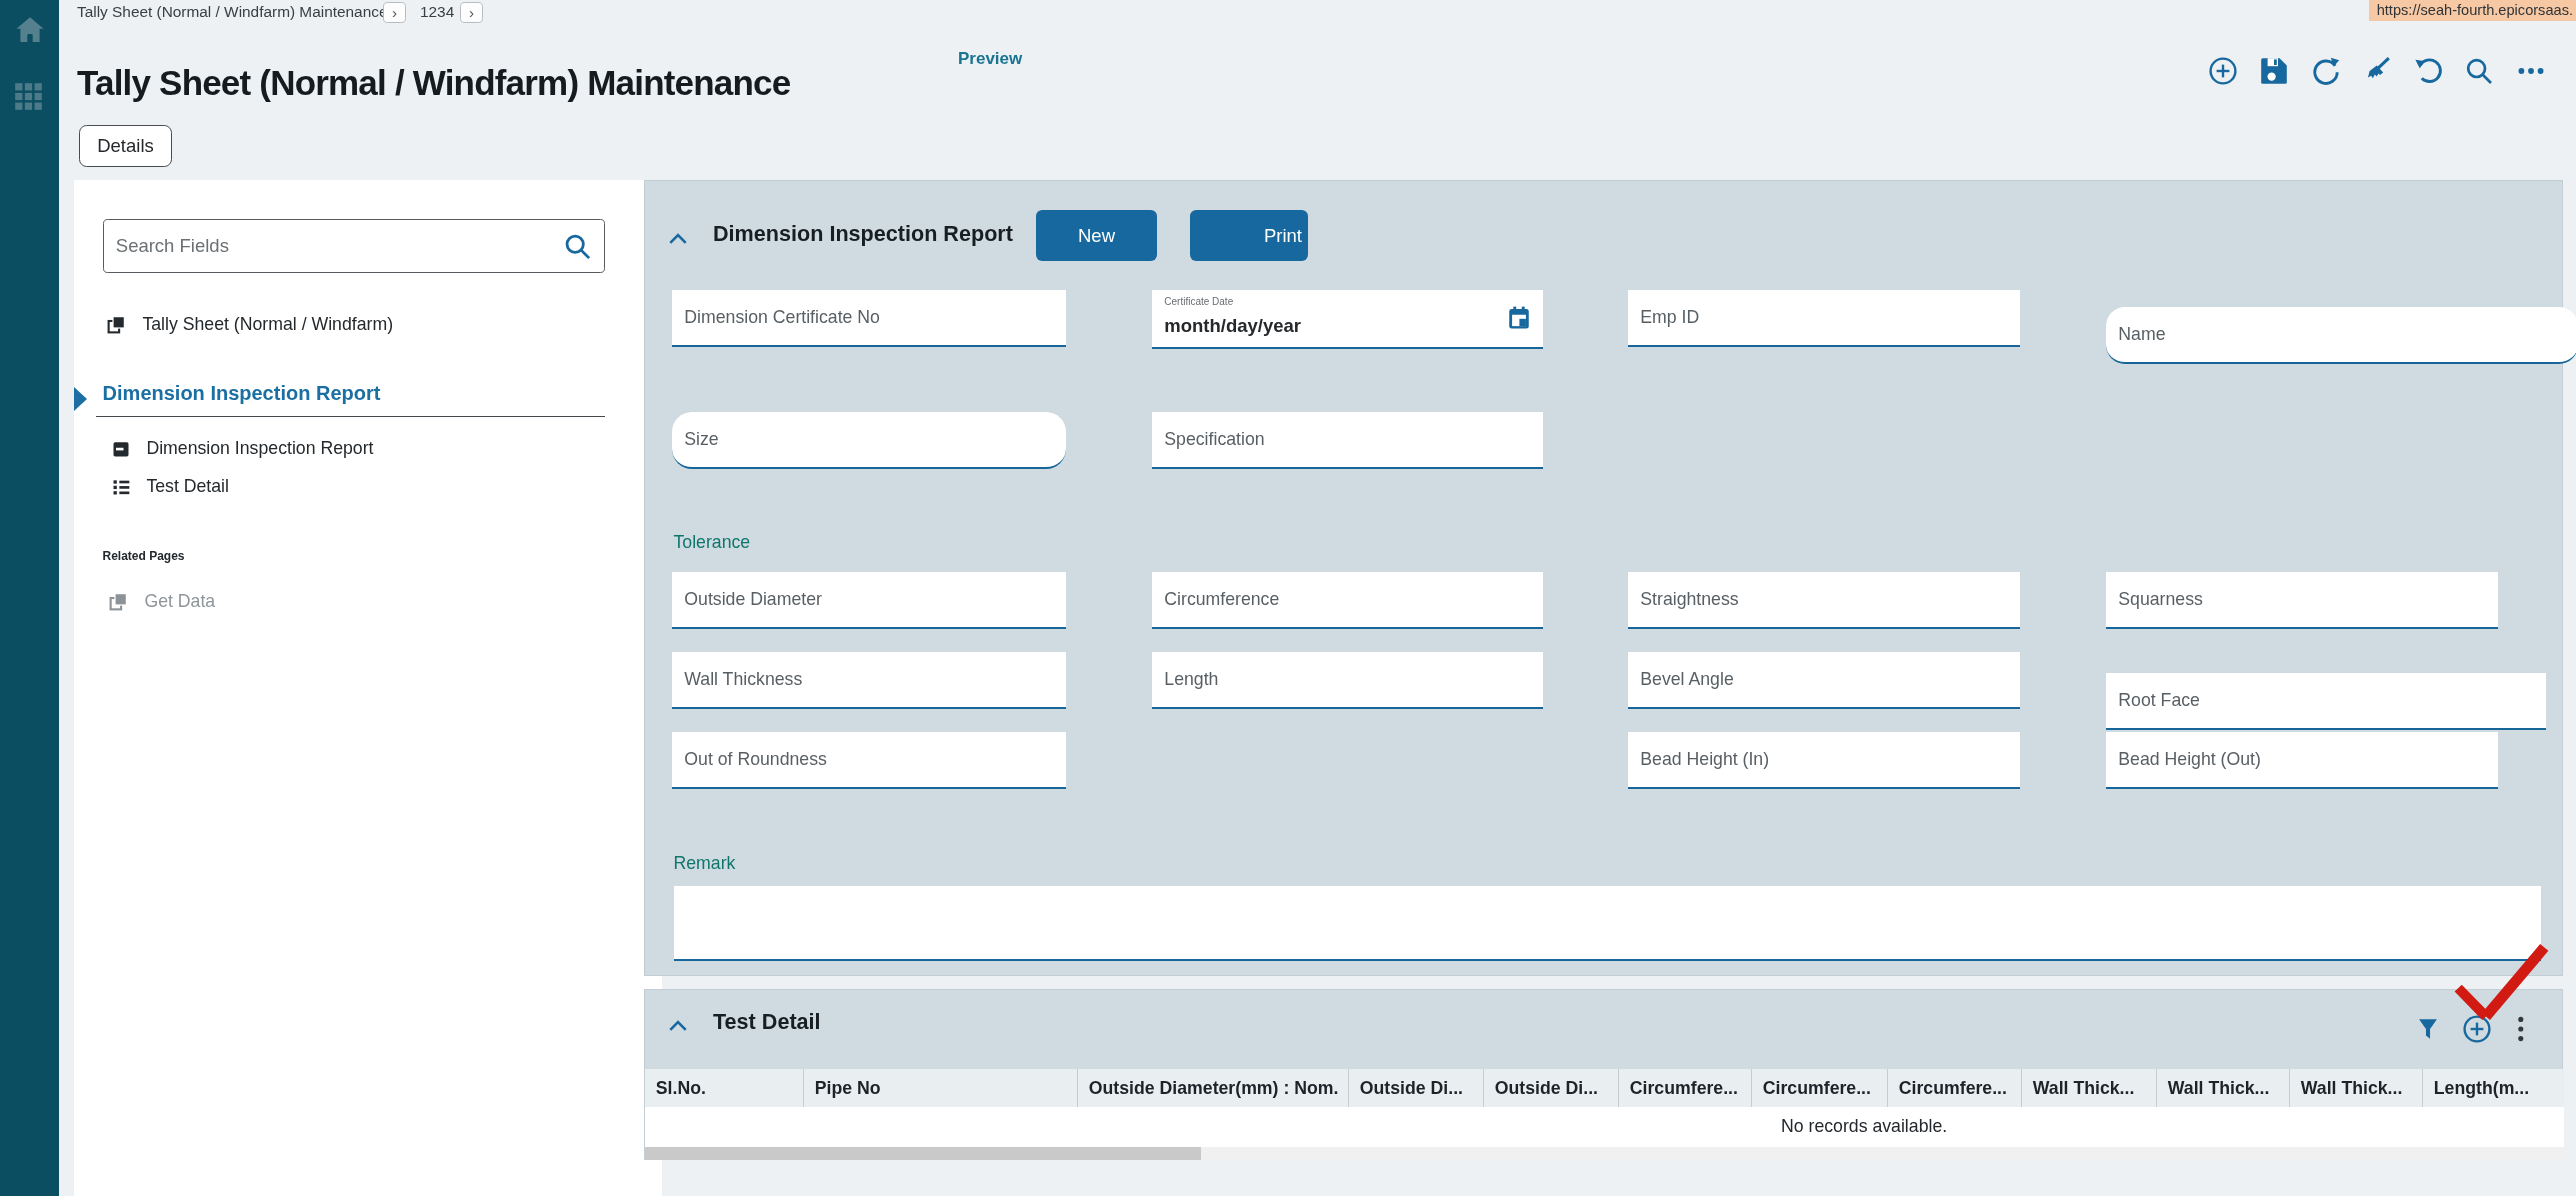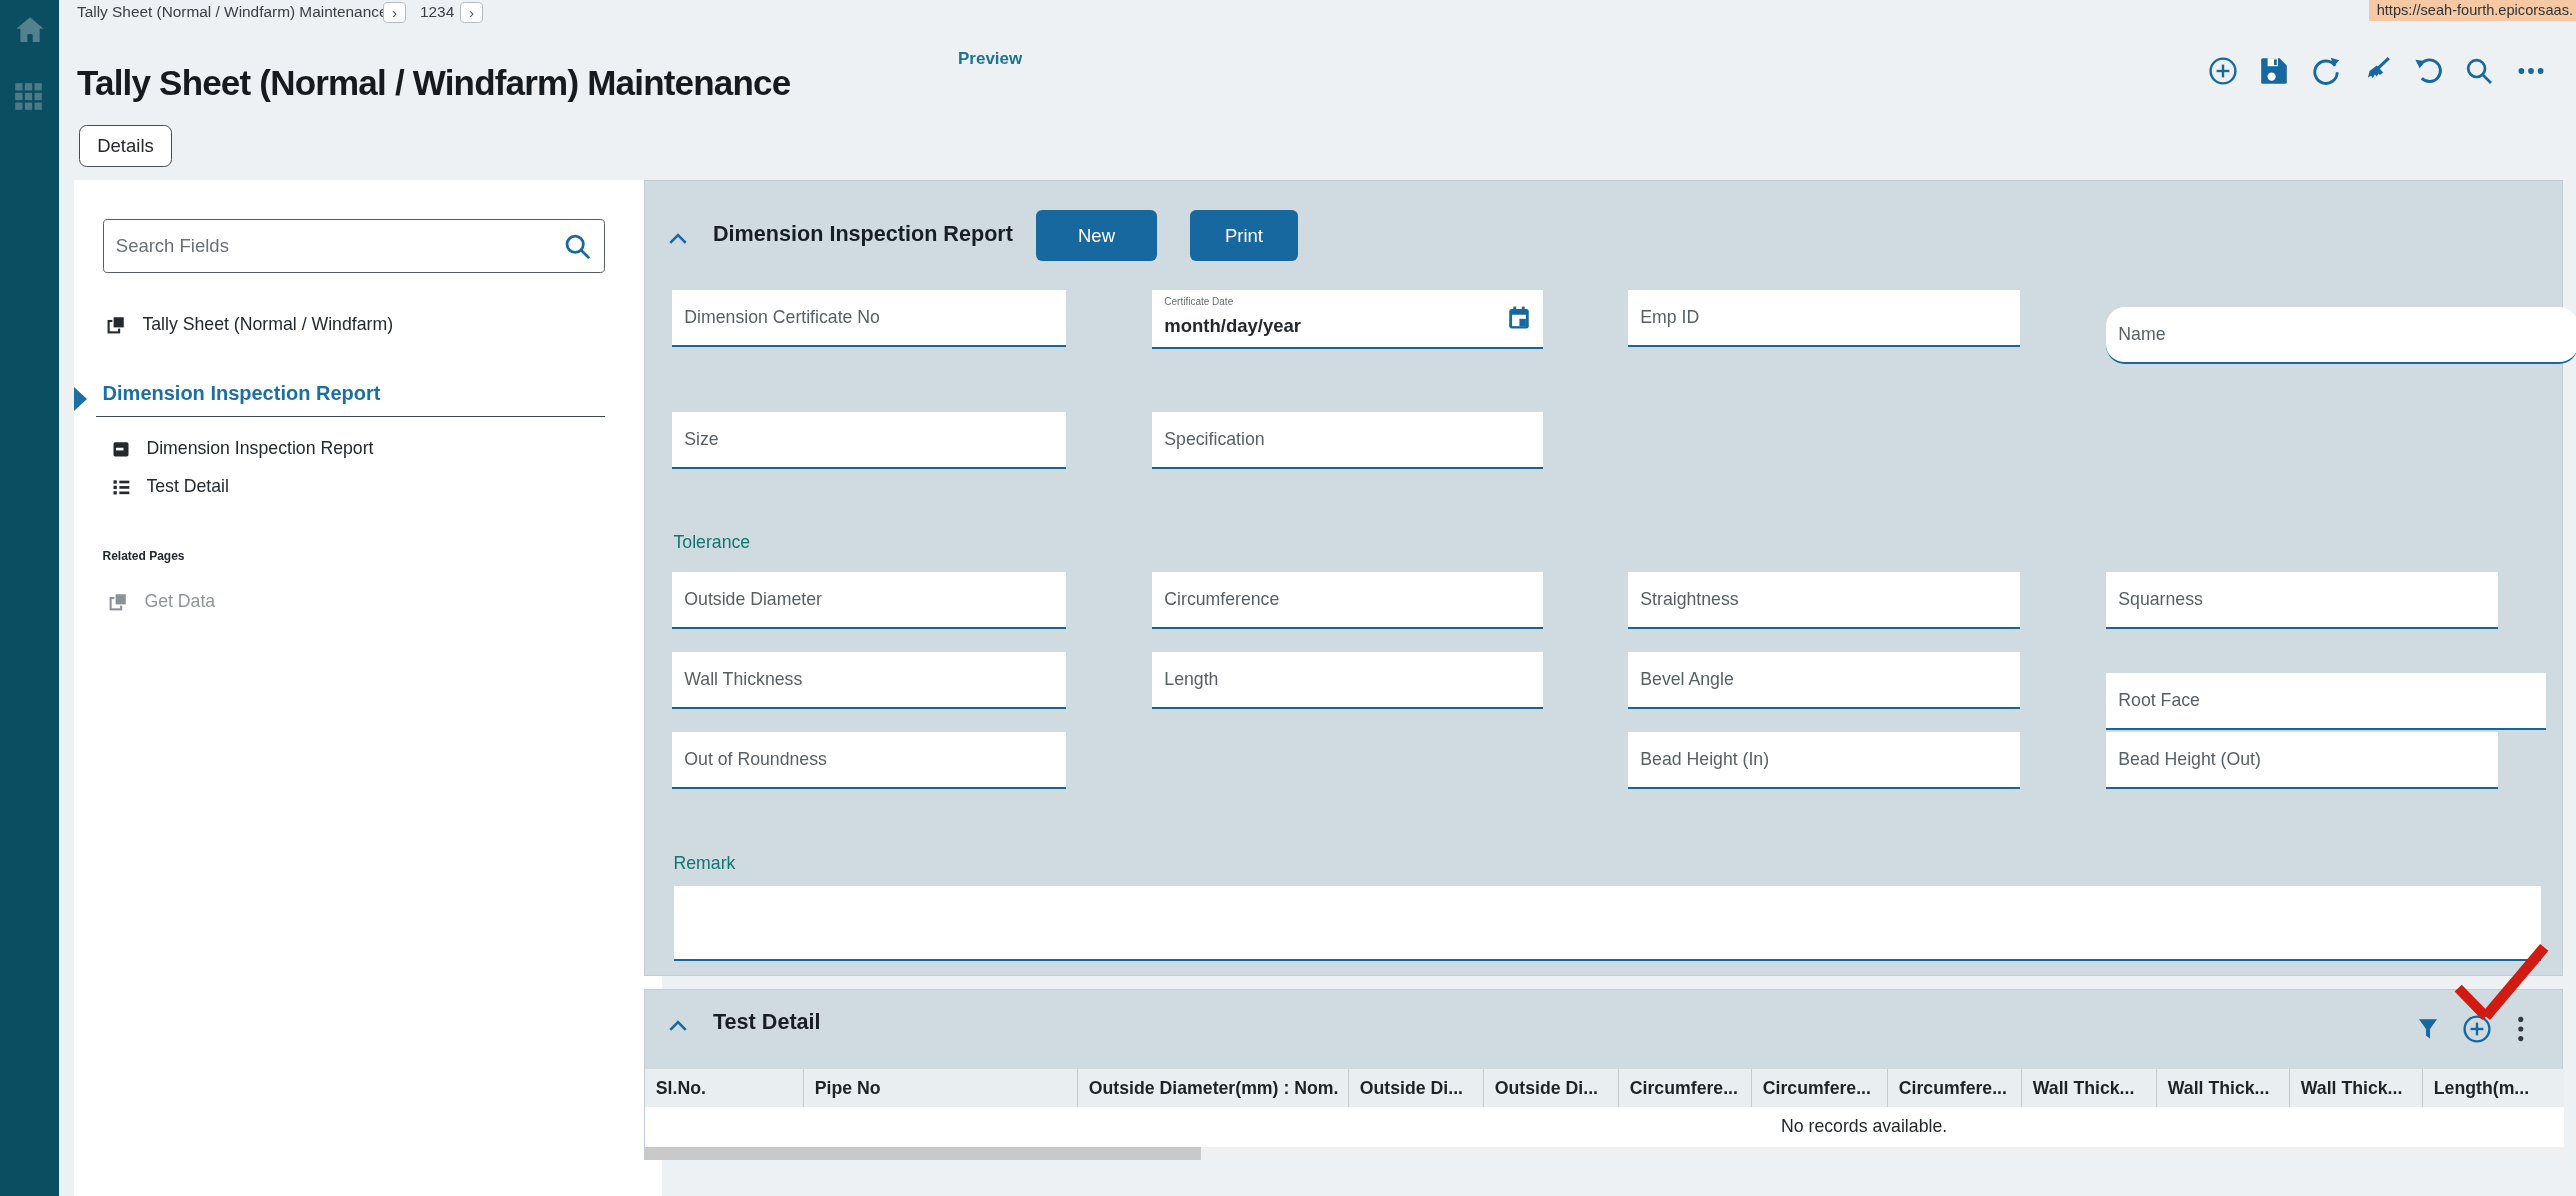--- a/index.html
+++ b/index.html
@@ -203,40 +203,40 @@
   </aside>
 
   <section class="panel panel-dim">
     <div class="sec-chevron" style="top:51px;">
       <svg viewBox="0 0 26 18" width="20" height="14" fill="none" stroke="#17689e" stroke-width="3.4">
           <polyline points="3,14 13,4 23,14"></polyline>
         </svg>
     </div>
     <h2 class="sec-title" style="top:40px;margin:0;">Dimension Inspection Report</h2>
     <button class="kbtn" style="left:391px;top:29px;width:121px;">New</button>
-    <button class="kbtn" style="left:545px;top:29px;width:108px;">Print</button>
+    <button class="kbtn" style="left:545px;top:29px;width:118px;text-align:right;">Print</button>
 
     <input class="kfield" style="left: 27px; top: 109px; width: 394px;" placeholder="Dimension Certificate No">
     <div class="datefield" style="left:507px;top:109px;width:391px;">
       <span class="dlabel">Certificate Date</span>
       <span class="dvalue">month/day/year</span>
       <span class="cal">
         <svg viewBox="0 0 32 32" width="26" height="26">
             <rect x="4" y="5" width="24" height="24" rx="3" fill="#17689e"></rect>
           <rect x="7.5" y="12" width="17" height="14" fill="#fff"></rect>
             <rect x="16.5" y="17" width="8" height="9" fill="#17689e"></rect>
           <rect x="9" y="2" width="3.6" height="7" fill="#17689e"></rect>
             <rect x="19.4" y="2" width="3.6" height="7" fill="#17689e"></rect>
           </svg>
       </span>
     </div>
     <input class="kfield" style="left: 983px; top: 109px; width: 392px;" placeholder="Emp ID">
     <input class="kfield" style="left: 1461px; top: 126px; width: 472px; border-radius: 19px;" placeholder="Name">
 
-    <input class="kfield" style="left: 27px; top: 231px; width: 394px;" placeholder="Size">
+    <input class="kfield" style="left: 27px; top: 231px; width: 394px; border-radius: 20px;" placeholder="Size">
     <input class="kfield" style="left: 507px; top: 231px; width: 391px;" placeholder="Specification">
 
     <div class="grp-label" style="left:28.5px;top:351px;">Tolerance</div>
 
     <input class="kfield" style="left: 27px; top: 391px; width: 394px;" placeholder="Outside Diameter">
     <input class="kfield" style="left: 507px; top: 391px; width: 391px;" placeholder="Circumference">
     <input class="kfield" style="left: 983px; top: 391px; width: 392px;" placeholder="Straightness">
     <input class="kfield" style="left: 1461px; top: 391px; width: 392px;" placeholder="Squarness">
 
     <input class="kfield" style="left: 27px; top: 471px; width: 394px;" placeholder="Wall Thickness">

